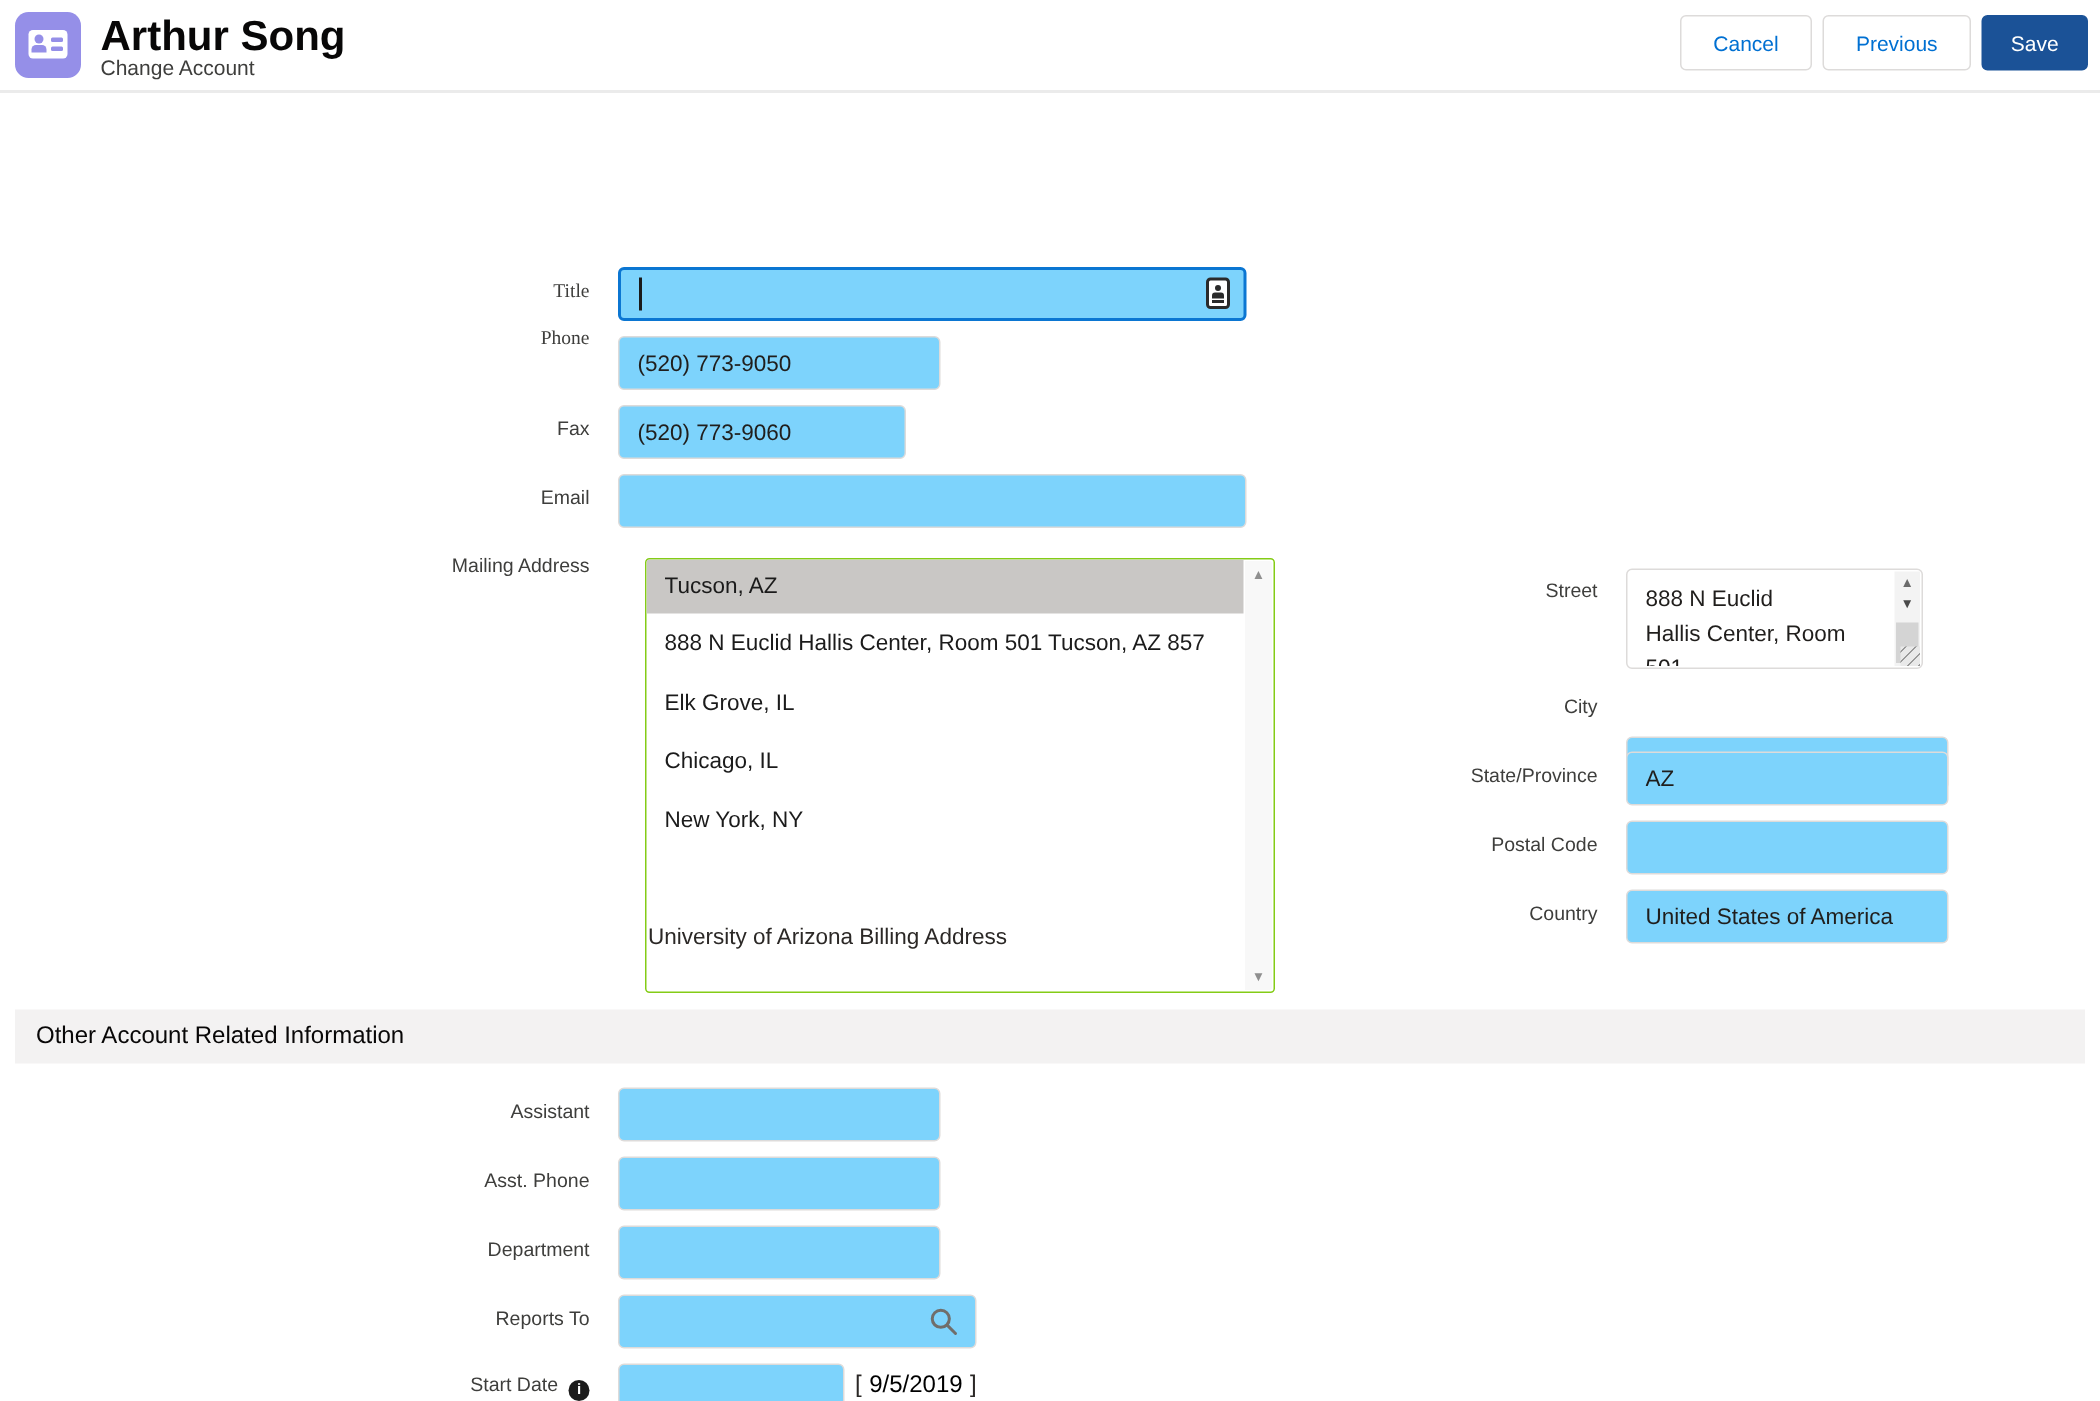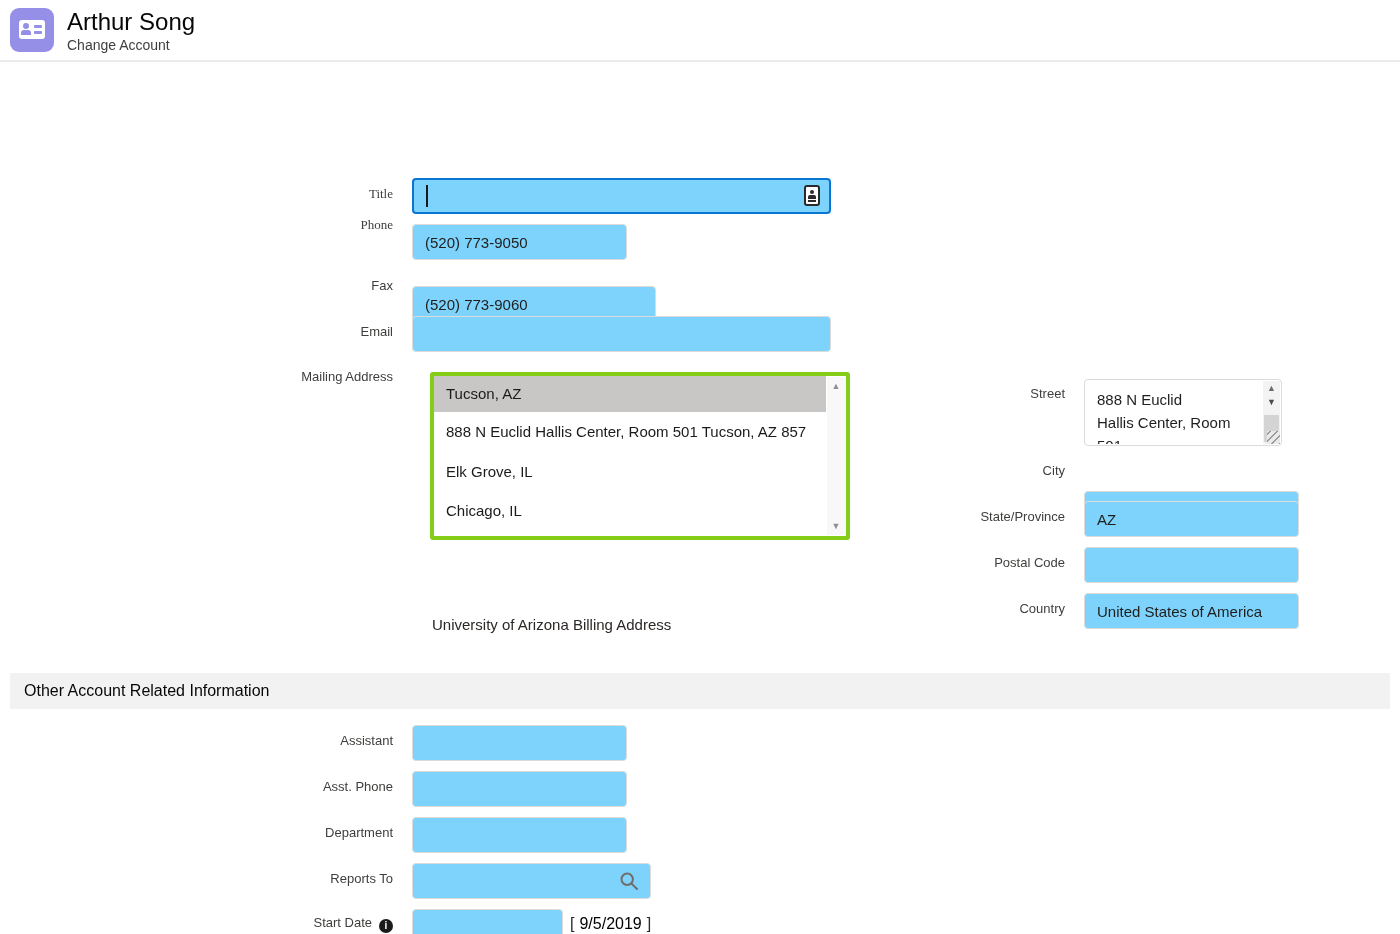--- a/index.html
+++ b/index.html
@@ -9,21 +9,21 @@
   
   .hdr{position:absolute;left:0;top:0;width:1400px;height:60px;background:#fff;
        border-bottom:2px solid #ebebeb;}
   .entity-icon{position:absolute;left:10px;top:8px;width:44px;height:44px;border-radius:9px;
        background:#958fe8;}
   .entity-card{position:absolute;left:9px;top:12px;width:26px;height:19px;background:#fff;border-radius:3px;}
   .entity-card .head{position:absolute;left:4px;top:3px;width:6px;height:6px;border-radius:50%;background:#958fe8;}
   .entity-card .body{position:absolute;left:2px;top:10px;width:10px;height:5px;border-radius:3px 3px 0 0;background:#958fe8;}
   .entity-card .l1{position:absolute;right:3px;top:5px;width:8px;height:3px;border-radius:1px;background:#958fe8;}
   .entity-card .l2{position:absolute;right:3px;top:11px;width:8px;height:3px;border-radius:1px;background:#958fe8;}
-  .hdr-title{position:absolute;left:67px;top:8px;font-size:24px;font-weight:400;color:#080707;}
+  .hdr-title{position:absolute;left:67px;top:8px;font-size:28px;font-weight:700;color:#080707;}
   .hdr-sub{position:absolute;left:67px;top:37px;font-size:14px;color:#3e3e3c;}
   .hdr-actions{position:absolute;right:8px;top:10px;display:flex;gap:7px;}
   .btn{height:37px;border:1px solid #dddbda;border-radius:4px;background:#fff;color:#0070d2;
        font-family:"Liberation Sans",sans-serif;font-size:14px;display:flex;align-items:center;
        justify-content:center;cursor:pointer;box-sizing:border-box;}
   .btn-cancel{width:88px;} .btn-previous{width:99px;}
   .btn-save{width:71px;background:#1b5297;border-color:#1b5297;color:#fff;}
 
   
   .band{position:absolute;left:10px;width:1380px;height:36px;background:#f3f2f2;}
@@ -41,22 +41,22 @@
        padding:0 12px;outline:none;}
   .inp-focus{border:2px solid #0b76d2;}
   .caret{position:absolute;left:426px;top:185px;width:2px;height:22px;background:#1a1a1a;}
   .vcard{position:absolute;left:804px;top:185px;width:16px;height:21px;box-sizing:border-box;
        border:2px solid #2a2a2a;border-radius:3px;background:#fff;}
   .vcard .p-head{position:absolute;left:4px;top:3px;width:4px;height:4px;border-radius:50%;background:#2a2a2a;}
   .vcard .p-body{position:absolute;left:2px;top:8px;width:8px;height:4px;border-radius:2px 2px 0 0;background:#2a2a2a;}
   .vcard .p-line{position:absolute;left:2px;bottom:2px;width:8px;height:2px;background:#2a2a2a;}
 
   
-  .listbox{position:absolute;left:430px;top:372px;width:420px;height:168px;box-sizing:border-box;
-       border:4px solid #84cc16;border-radius:3px;background:#fff;overflow:hidden;}
+  .listbox{position:absolute;left:430px;top:372px;width:420px;height:290px;box-sizing:border-box;
+       border:1px solid #84cc16;border-radius:3px;background:#fff;overflow:hidden;}
   .opt{position:absolute;left:0;width:calc(100% - 20px);padding-left:12px;font-size:15px;color:#1b1b1b;
        white-space:nowrap;overflow:hidden;box-sizing:border-box;}
   .opt-sel{top:0;height:36px;line-height:36px;background:#c9c7c5;}
   .opt2{top:42px;height:28px;line-height:28px;}
   .opt3{top:82px;height:28px;line-height:28px;}
   .opt4{top:121px;height:28px;line-height:28px;}
   .opt5{top:160px;height:28px;line-height:28px;}
   .lb-scroll{position:absolute;right:1px;top:1px;bottom:1px;width:18px;background:#f8f8f8;border-radius:0 2px 2px 0;}
   .lb-scroll .up{position:absolute;top:4px;left:0;width:18px;text-align:center;font-size:9px;color:#8f8f8f;}
   .lb-scroll .down{position:absolute;bottom:4px;left:0;width:18px;text-align:center;font-size:9px;color:#8f8f8f;}
@@ -91,37 +91,42 @@
     <div class="entity-icon">
       <div class="entity-card">
         <div class="head"></div>
           <div class="body"></div>
           <div class="l1"></div>
           <div class="l2"></div>
       </div>
     </div>
     <div class="hdr-title">Arthur Song</div>
     <div class="hdr-sub">Change Account</div>
+    <div class="hdr-actions">
+      <button class="btn btn-cancel">Cancel</button>
+      <button class="btn btn-previous">Previous</button>
+      <button class="btn btn-save">Save</button>
+    </div>
   </div>
 
 
   <div class="lbl lbl-l" style="top:184px;font-family:Liberation Serif, serif;">Title</div>
   <input class="inp inp-focus" style="left: 412px; top: 178px; width: 419px;" value="">
   <div class="caret"></div>
   <div class="vcard">
     <div class="p-head"></div>
       <div class="p-body"></div>
       <div class="p-line"></div>
   </div>
 
   <div class="lbl lbl-l" style="top:215px;font-family:Liberation Serif, serif;">Phone</div>
   <input class="inp" style="left: 412px; top: 224px; width: 215px;" value="(520) 773-9050">
 
   <div class="lbl lbl-l" style="top:276px;">Fax</div>
-  <input class="inp" style="left: 412px; top: 270px; width: 244px; margin-top: 16px;" value="(520) 773-9060">
+  <input class="inp" style="left: 412px; top: 270px; width: 192px;" value="(520) 773-9060">
 
   <div class="lbl lbl-l" style="top:322px;">Email</div>
   <input class="inp" style="left: 412px; top: 316px; width: 419px;" value="">
 
   <div class="lbl lbl-l" style="top:367px;">Mailing Address</div>
   <div class="listbox">
     <div class="opt opt-sel">Tucson, AZ</div>
     <div class="opt opt2">888 N Euclid Hallis Center, Room 501 Tucson, AZ 857</div>
     <div class="opt opt3">Elk Grove, IL</div>
     <div class="opt opt4">Chicago, IL</div>

